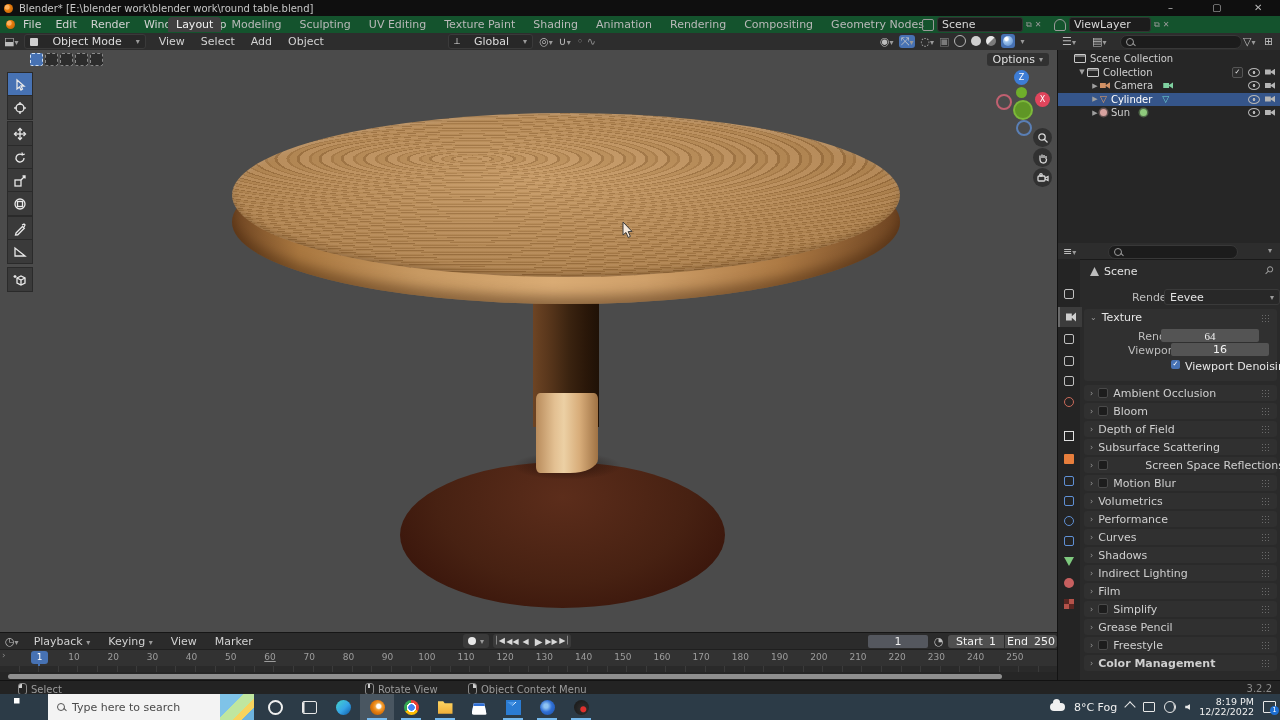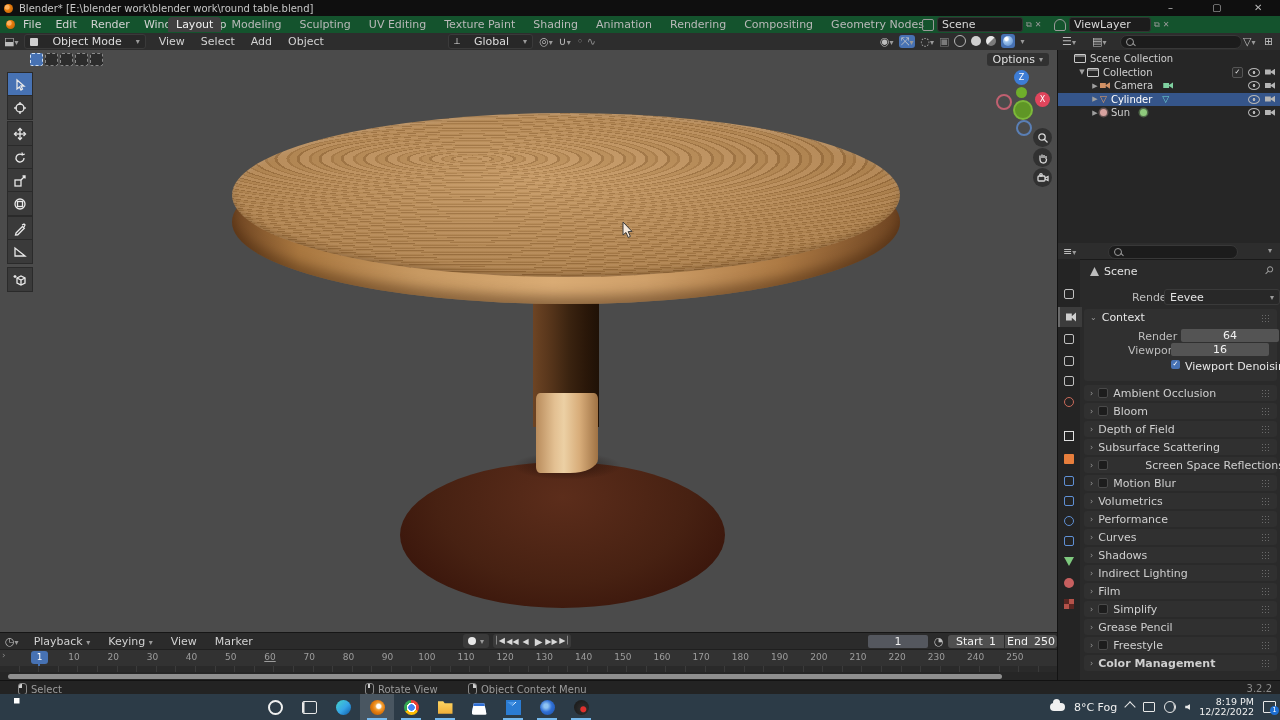--- a/index.html
+++ b/index.html
@@ -482,25 +482,25 @@
 
     <span class="plabel abs txt" style="left:74px;top:48px;">Render Engine</span>
     <span class="pdrop abs" style="left:106px;top:46px;width:104px;">
       <span>Eevee</span>
         <span class="caret">▾</span>
     </span>
 
     <div class="abs" style="left:26px;top:66px;width:193px;height:72px;background:#303030;border-radius:3px;"></div>
     <div class="row abs" style="left:32px;top:68px;gap:5px;">
       <span class="caret">⌄</span>
-        <span style="color:#e6e6e6;">Context</span>
+        <span style="color:#e6e6e6;">Texture</span>
     </div>
     <span class="grip abs" style="left:203px;top:71px;"></span>
     <span class="plabel abs txt" style="left:80px;top:87px;">Render</span>
-    <span class="pfield abs" style="left:123px;top:86px;width:98px;">64</span>
+    <span class="pfield abs" style="left:103px;top:86px;width:98px;font-family:Liberation Serif, serif;">64</span>
     <span class="plabel abs txt" style="left:70px;top:101px;">Viewport</span>
     <span class="pfield abs" style="left:113px;top:100px;width:98px;">16</span>
     <span class="bluechk abs" style="left:113px;top:117px;">✓</span>
     <span class="abs txt" style="left:127px;top:117px;color:#e6e6e6;">Viewport Denoising</span>
 
     <div id="prop-sections">
         <div class="psec" style="top: 142px;">
           <span class="exp">›</span>
           <span class="pchk"></span>
           <span class="txt" style="color: rgb(207, 207, 207); text-align: center;">Ambient Occlusion</span>
@@ -674,20 +674,25 @@
           <span class="txt">Object Context Menu</span>
         </div>
       </div>
     <span class="abs f10" style="right:8px;top:2px;color:#8a8a8a;">3.2.2</span>
   </div>
 
   <div id="taskbar" class="abs">
     <div id="start">
         <span class="winlogo"></span>
       </div>
+    <div id="searchbox">
+      <span class="mag"></span>
+      <span style="color:#4a4a4a;font-size:11px;">Type here to search</span>
+      <span id="search-art"></span>
+    </div>
     <div id="task-apps">
         <div class="tapp" style="left: 258px;">
           <span class="ai app-cortana"></span>
         </div>
         <div class="tapp" style="left: 292px;">
           <span class="ai app-taskview"></span>
         </div>
         <div class="tapp" style="left: 326px;">
           <span class="ai app-edge"></span>
         </div>

